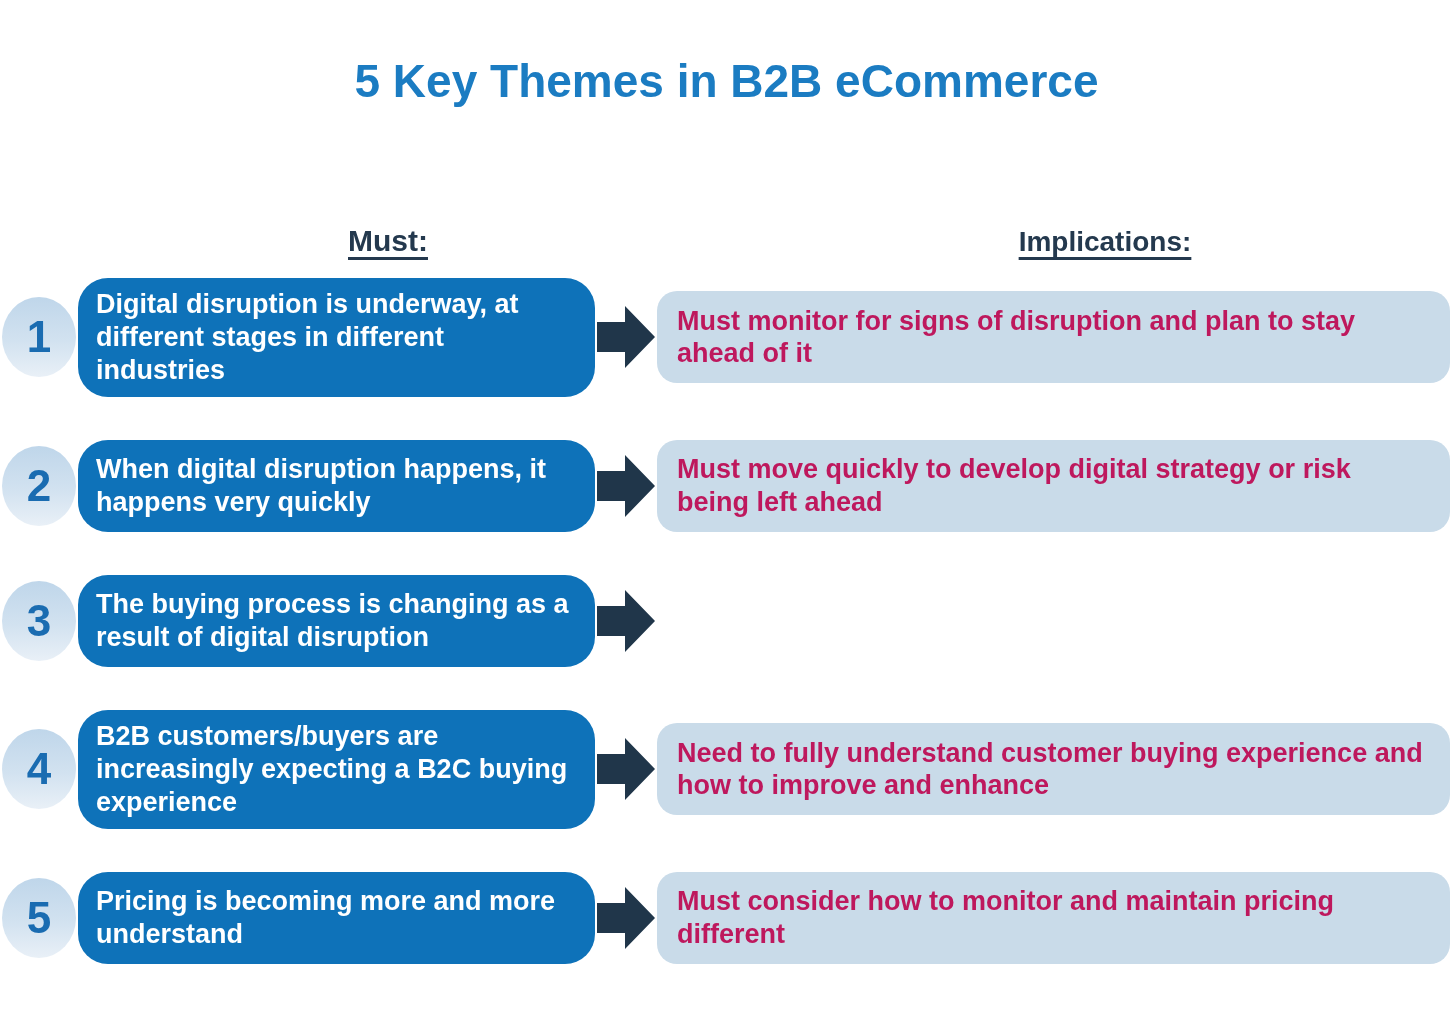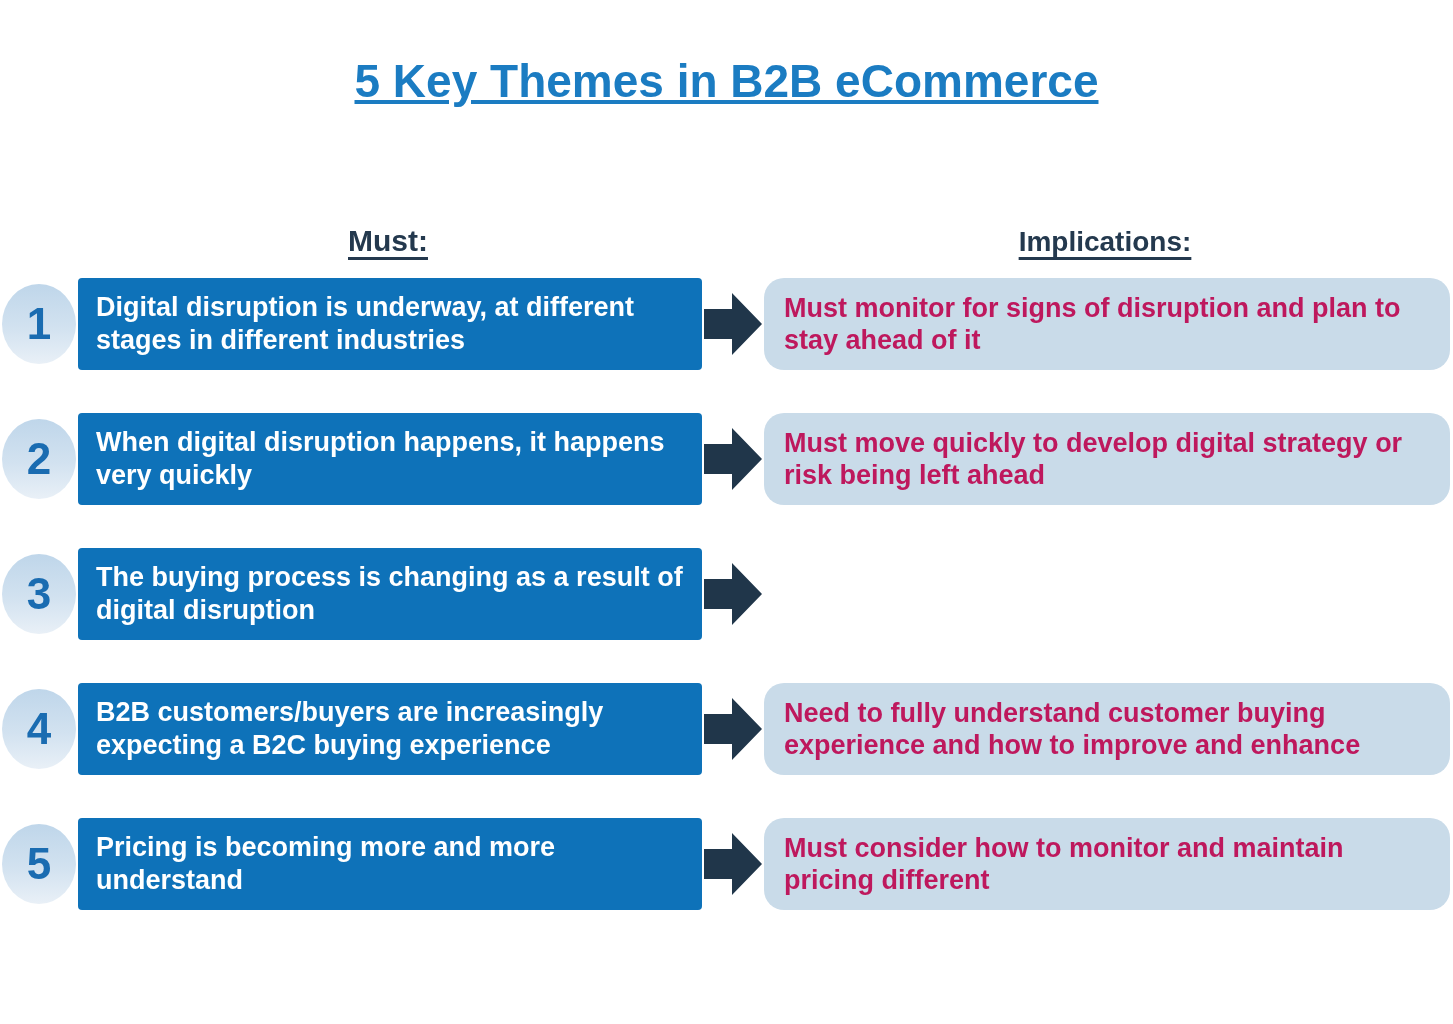--- a/index.html
+++ b/index.html
@@ -16,21 +16,20 @@
     height: 1024px;
     background: #ffffff;
   }
   .title {
     margin-top: 54px;
     text-align: center;
     font-size: 46px;
     font-weight: bold;
     color: #1b7cc2;
     letter-spacing: 0px;
-    text-decoration: underline;
   }
   .headers {
     margin-top: 116px;
     display: flex;
     align-items: flex-end;
   }
   .h-num-spacer { width: 78px; flex: 0 0 auto; }
   .h-theme {
     width: 620px;
     flex: 0 0 auto;
@@ -77,25 +76,25 @@
     align-items: center;
     justify-content: center;
   }
   .circle span {
     font-size: 44px;
     font-weight: bold;
     color: #1a6cb1;
     line-height: 1;
   }
   .theme-box {
-    width: 624px;
+    width: 517px;
     flex: 0 0 auto;
     min-height: 92px;
     background: #0e72b9;
-    border-radius: 4px;
+    border-radius: 30px;
     display: flex;
     align-items: center;
     padding: 10px 18px;
   }
   .theme-box span {
     font-size: 27px;
     font-weight: bold;
     color: #ffffff;
     line-height: 1.22;
   }

